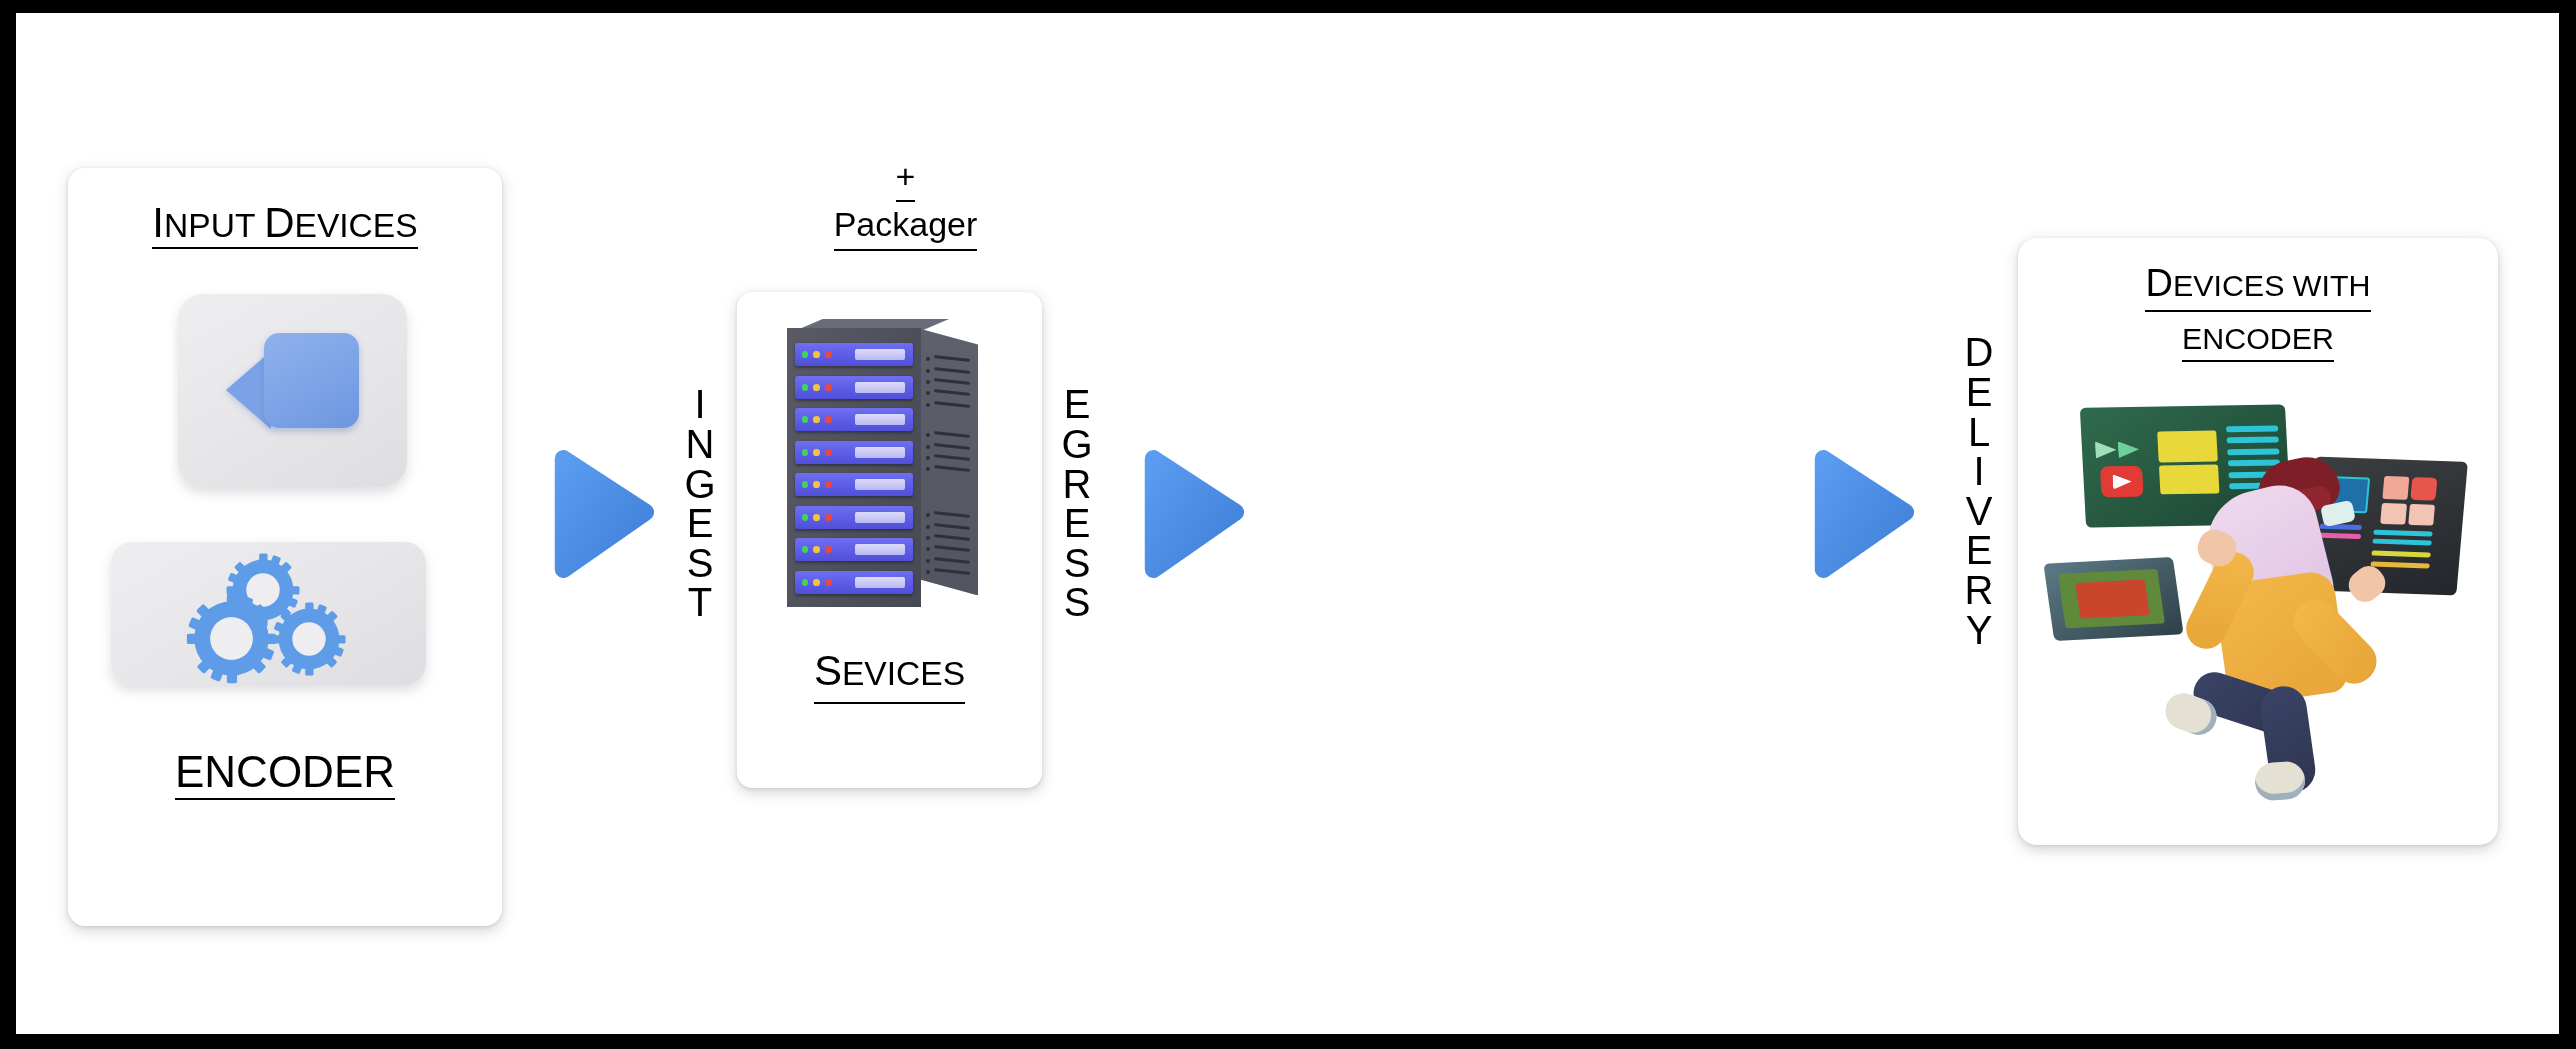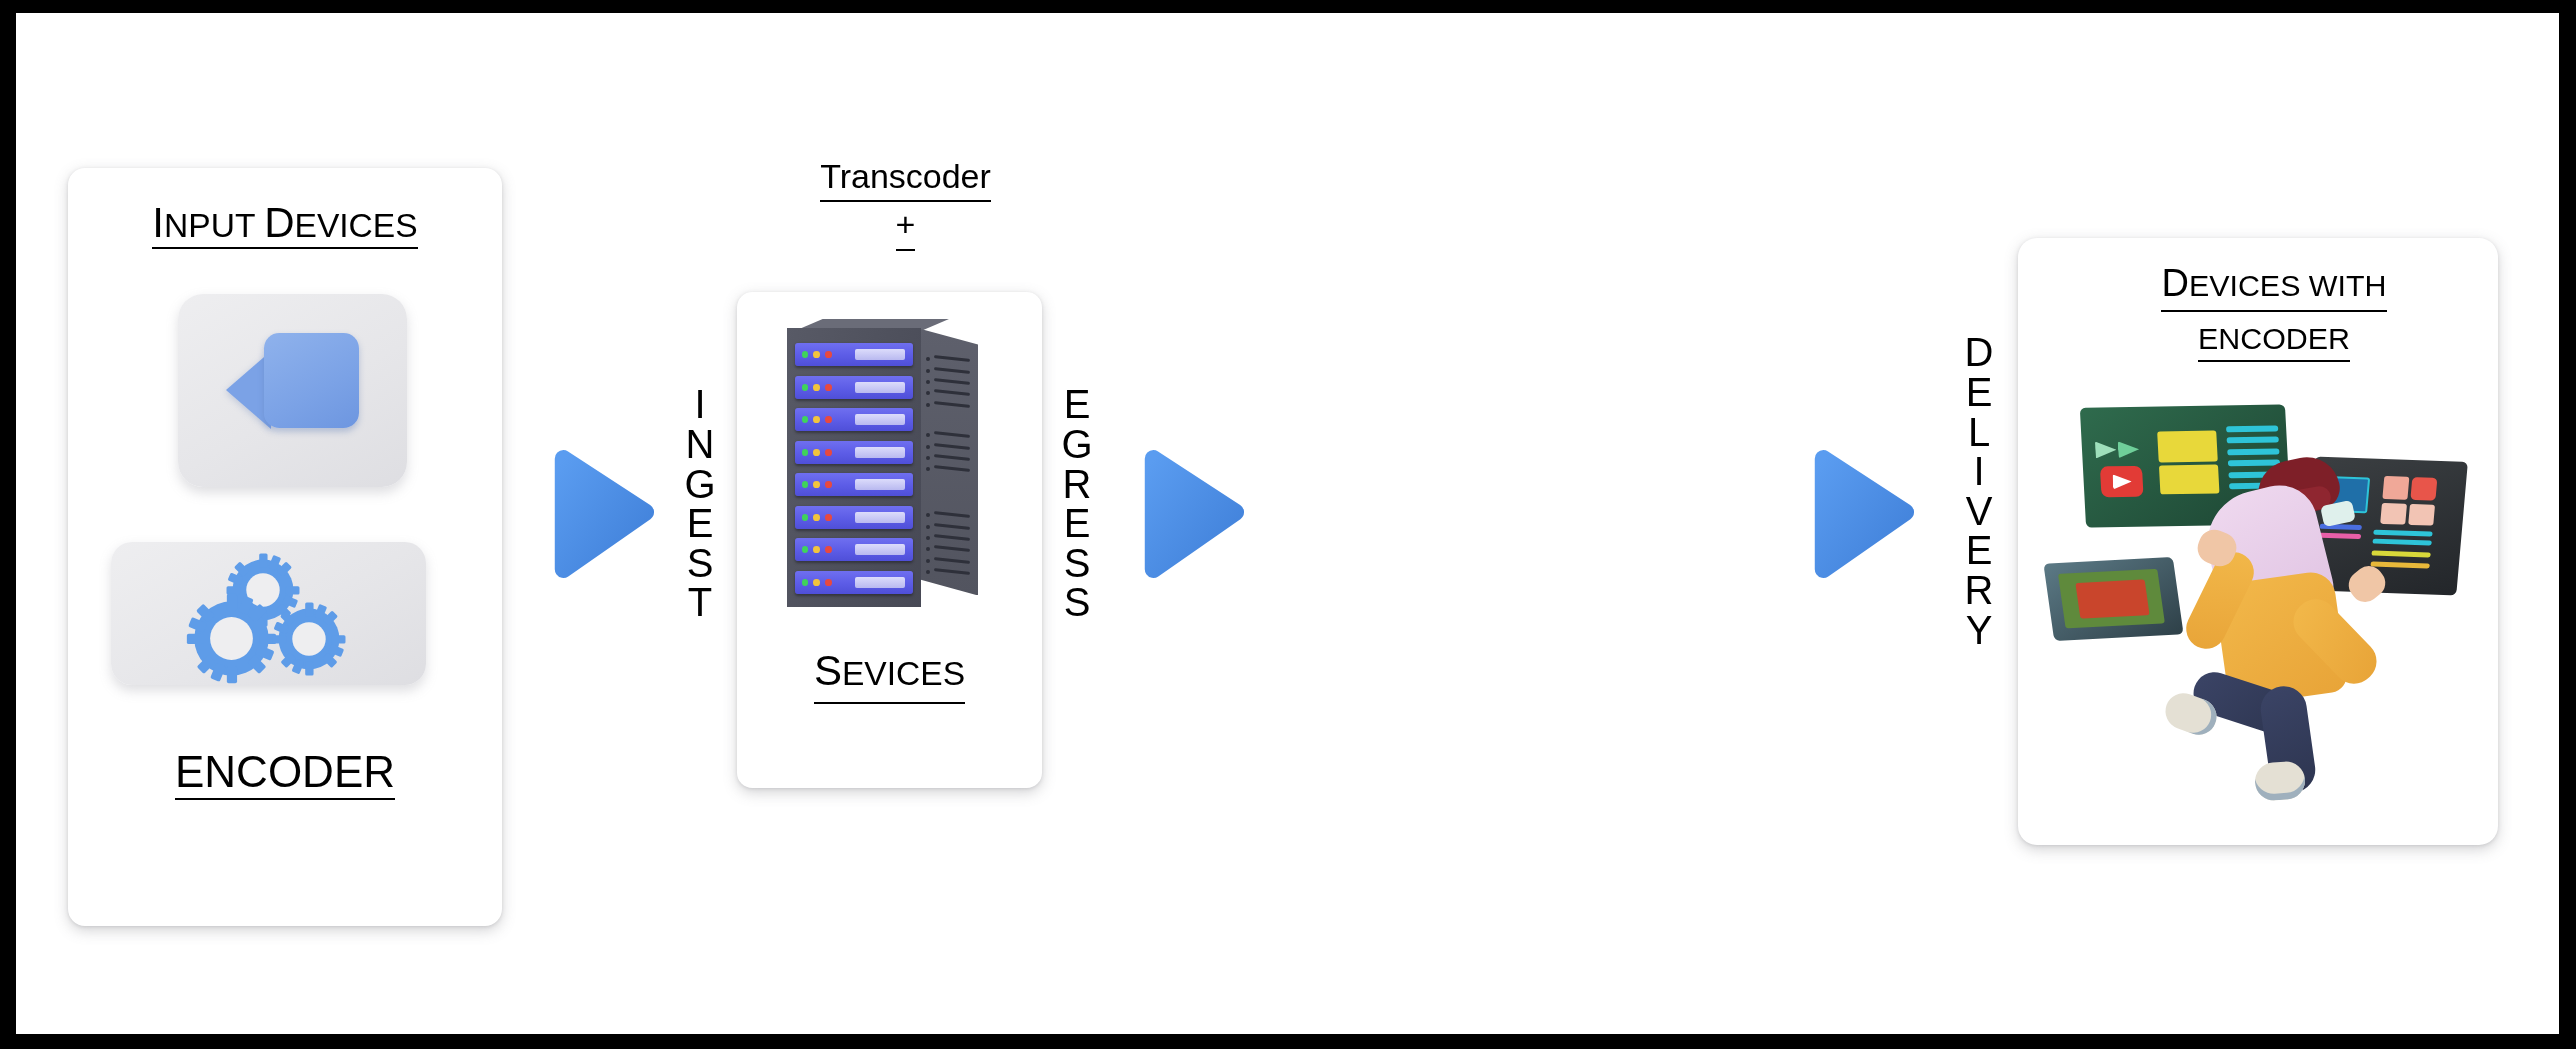--- a/index.html
+++ b/index.html
@@ -276,22 +276,22 @@
     <div class="vlabel" style="left:663px; top:372px; width:42px;">
       <span>I</span>
       <span>N</span>
       <span>G</span>
       <span>E</span>
       <span>S</span>
       <span>T</span>
     </div>
 
     <div class="hdr" style="left:725px; top:141px; width:329px; font-size:34px; line-height:1.30;">
-      <div><span class="u">Transcoder</span></div>
       <div><span class="u">+</span></div>
+      <div><span class="u">Packager</span></div>
     </div>
 
     <div class="card" style="left:721px; top:279px; width:305px; height:496px; border-radius:15.3px;">
 
       <div style="position:absolute; left:29px; top:19px; width:239px; height:305px;">
 
         <div class="rack-top" style="left:21px; top:7.6px; width:162px; height:15.3px;
                     clip-path: polygon(0% 100%, 22% 0%, 100% 0%, 78% 100%);"></div>
 
         <div class="rack-side" style="left:153px; top:17px; width:59px; height:267px;
@@ -427,21 +427,21 @@
       <span>L</span>
       <span>I</span>
       <span>V</span>
       <span>E</span>
       <span>R</span>
       <span>Y</span>
     </div>
 
     <div class="card" style="left:2002px; top:225px; width:480px; height:607px; border-radius:19px;">
 
-      <div class="hdr" style="left:16px; top:21px; width:480px; font-size:38px; line-height:1.28;">
+      <div class="hdr" style="left:0; top:21px; width:480px; font-size:38px; line-height:1.28;">
         <div><span class="u"><span class="sc-big">D</span><span class="sc-sm">EVICES WITH </span></span></div>
         <div><span class="u sc-sm">ENCODER</span></div>
       </div>
 
       <div style="position:absolute; left:9.5px; top:162px; width:467px; height:420px;">
 
         <div class="screen" style="left:55px; top:5.7px; width:205px; height:120px;
                     background:linear-gradient(145deg,#2f6b4d,#1d4533);
                     transform: rotate(-3deg) skewY(2deg);">
           <div class="swatch" style="left:13.4px; top:34px; width:21px; height:17px; background:#9fdfbb; clip-path:polygon(0 0,100% 50%,0 100%);"></div>

